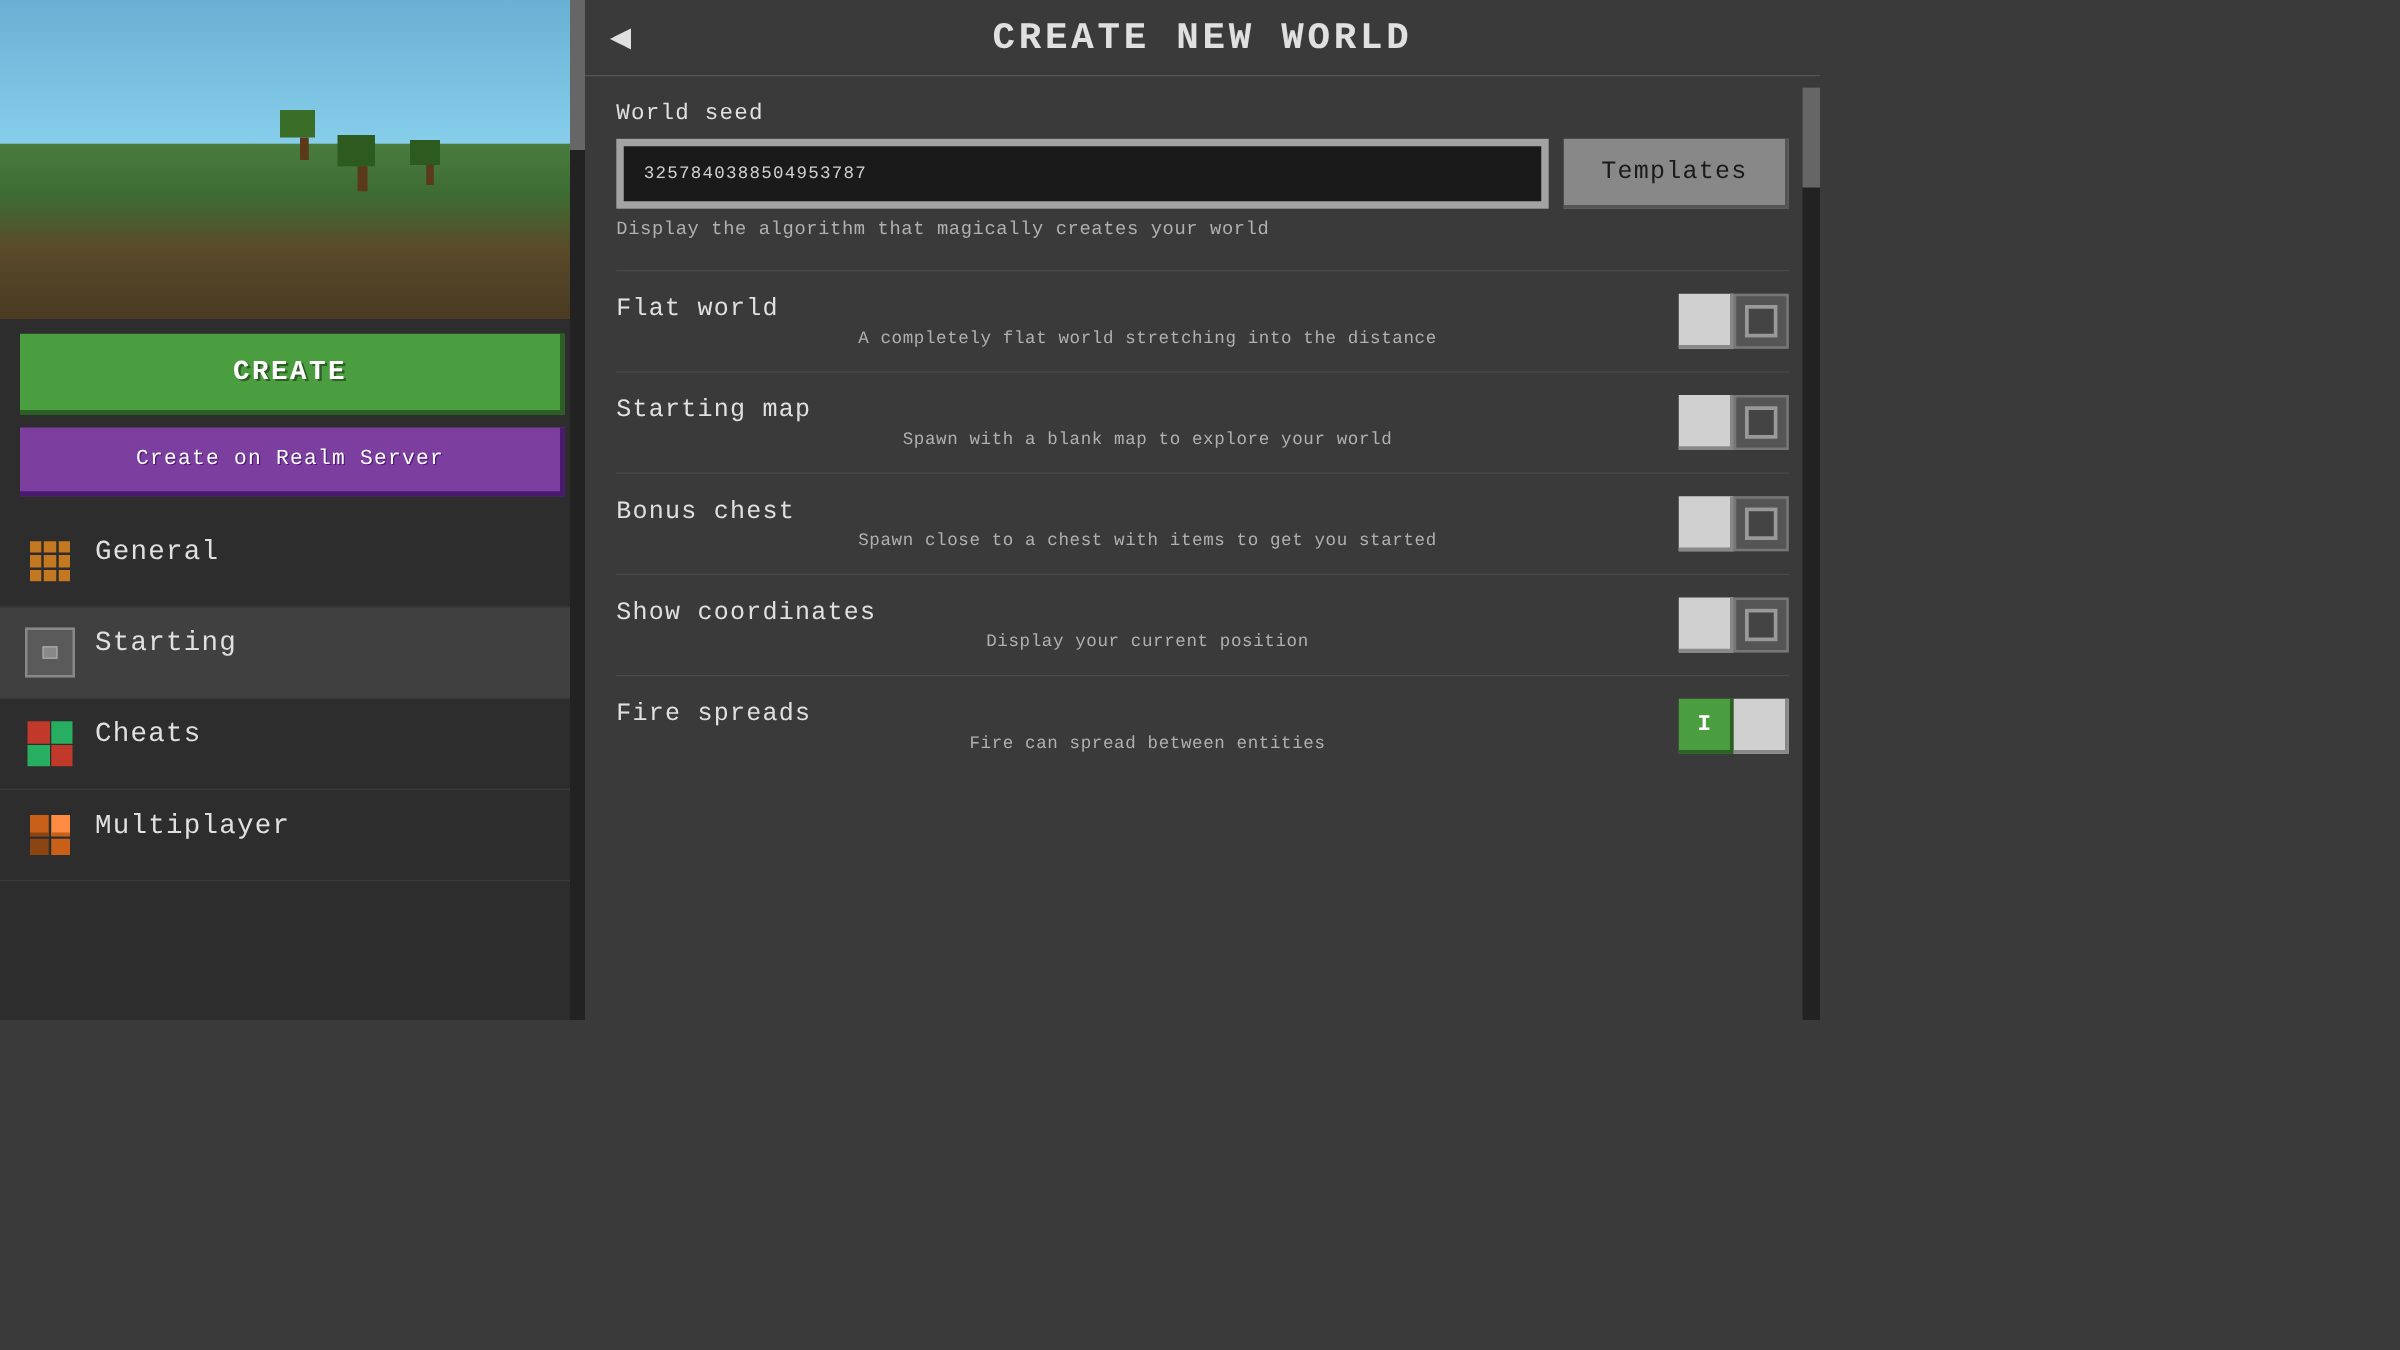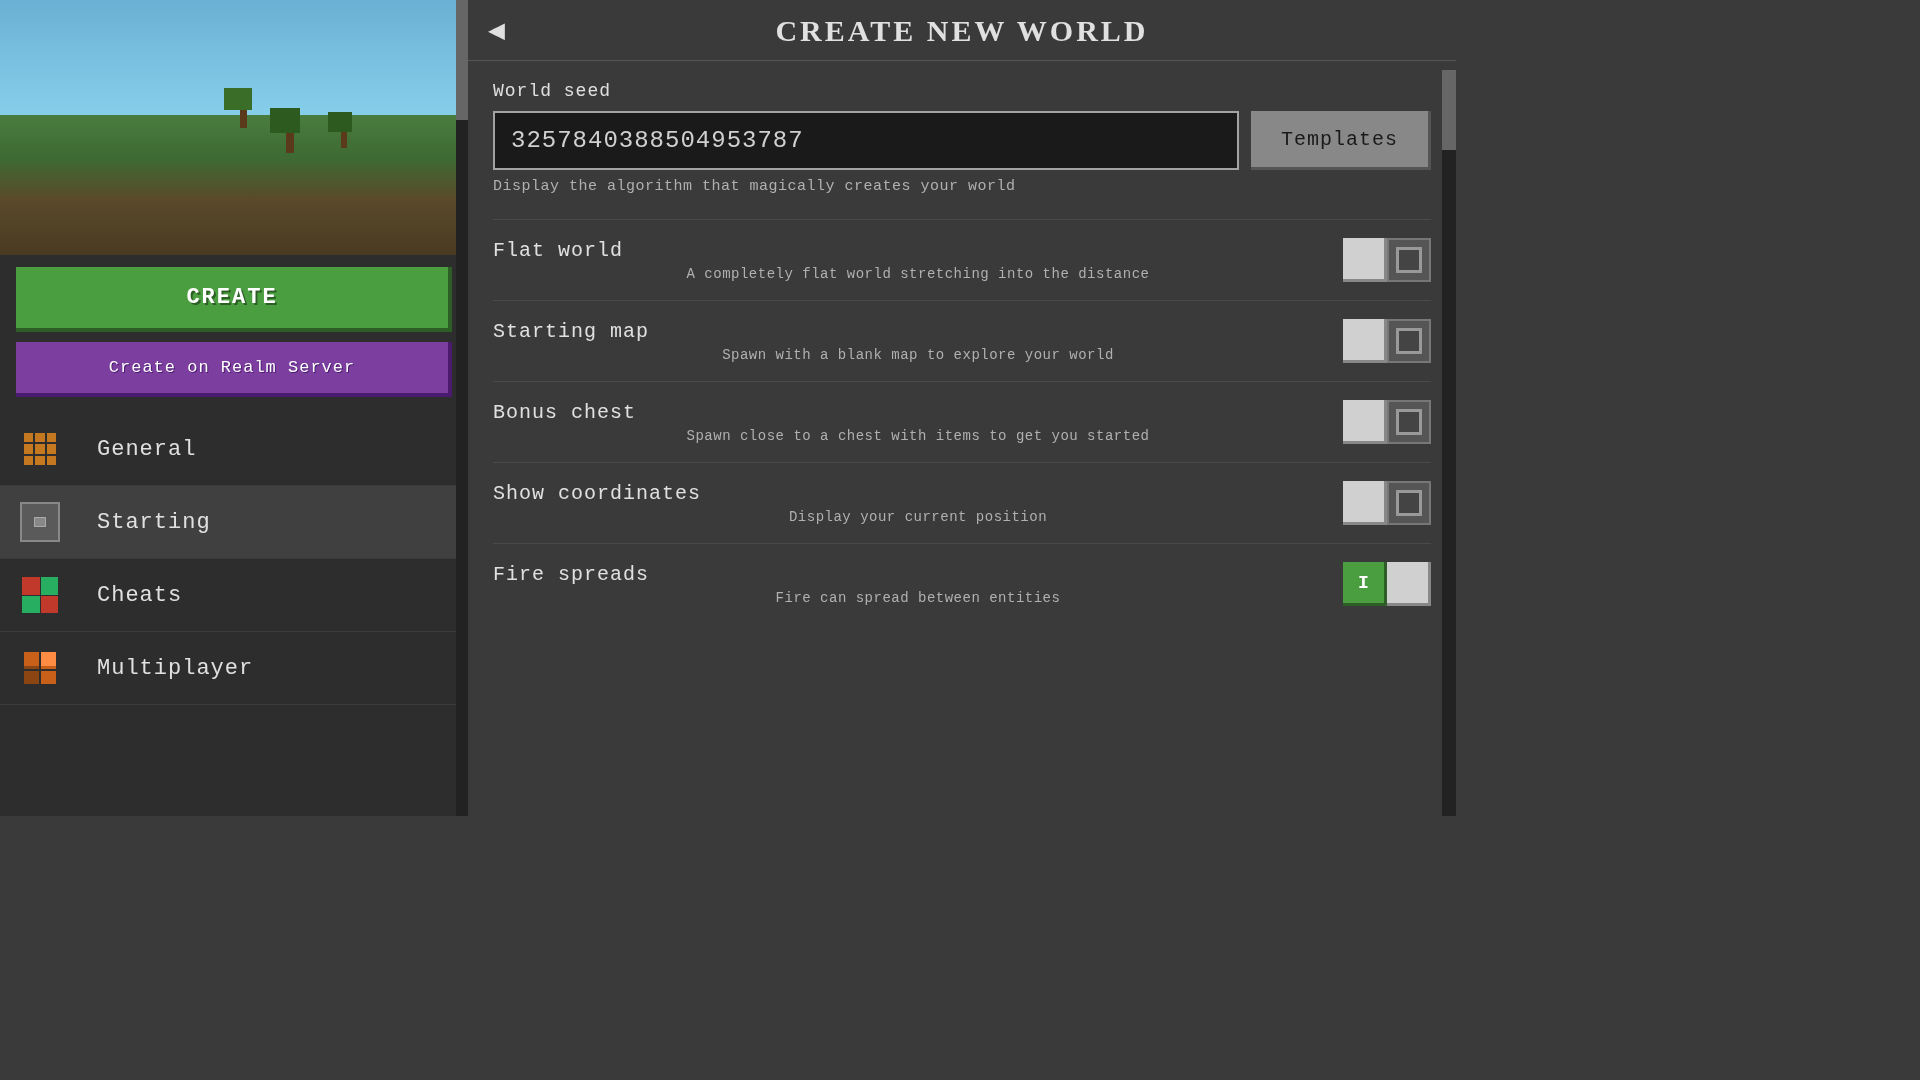--- a/index.html
+++ b/index.html
@@ -112,25 +112,23 @@
       cursor: pointer;
       text-shadow: 1px 1px 0px #4a1a6e;
       border-bottom: 4px solid #4a1a6e;
       border-right: 4px solid #4a1a6e;
       width: calc(100% - 32px);
     }
 
     
     .nav-item {
       display: flex;
-      align-items: center;
       padding: 16px 20px;
       cursor: pointer;
       border-bottom: 1px solid #3a3a3a;
-      gap: 21px;
     }
     .nav-item.active { background: #404040; }
 
     .nav-icon {
       width: 40px;
       height: 40px;
       margin-right: 16px;
       flex-shrink: 0;
     }
 
@@ -231,21 +229,21 @@
       border: none;
       cursor: pointer;
       color: #e0e0e0;
       font-size: 28px;
       font-family: 'Courier New', monospace;
     }
 
     .page-title {
       color: #e0e0e0;
       font-size: 30px;
-      font-family: Liberation Serif, serif;
+      font-family: Liberation Mono, monospace;
       font-weight: bold;
       letter-spacing: 3px;
       text-transform: uppercase;
     }
 
     
     .settings-content {
       padding: 20px 25px;
       overflow-y: auto;
       height: calc(100% - 70px);
@@ -266,24 +264,24 @@
 
     .seed-row {
       display: flex;
       gap: 12px;
       align-items: stretch;
     }
 
     .seed-input {
       flex: 1;
       background: #1a1a1a;
-      border: 2px solid #a3a3a3;
+      border: 6px solid #a3a3a3;
       color: #d0d0d0;
       font-family: 'Courier New', monospace;
-      font-size: 24px;
+      font-size: 14px;
       padding: 14px 16px;
       outline: none;
       letter-spacing: 1px;
     }
 
     .templates-btn {
       background: #888;
       border: none;
       color: #1a1a1a;
       font-family: 'Courier New', monospace;

